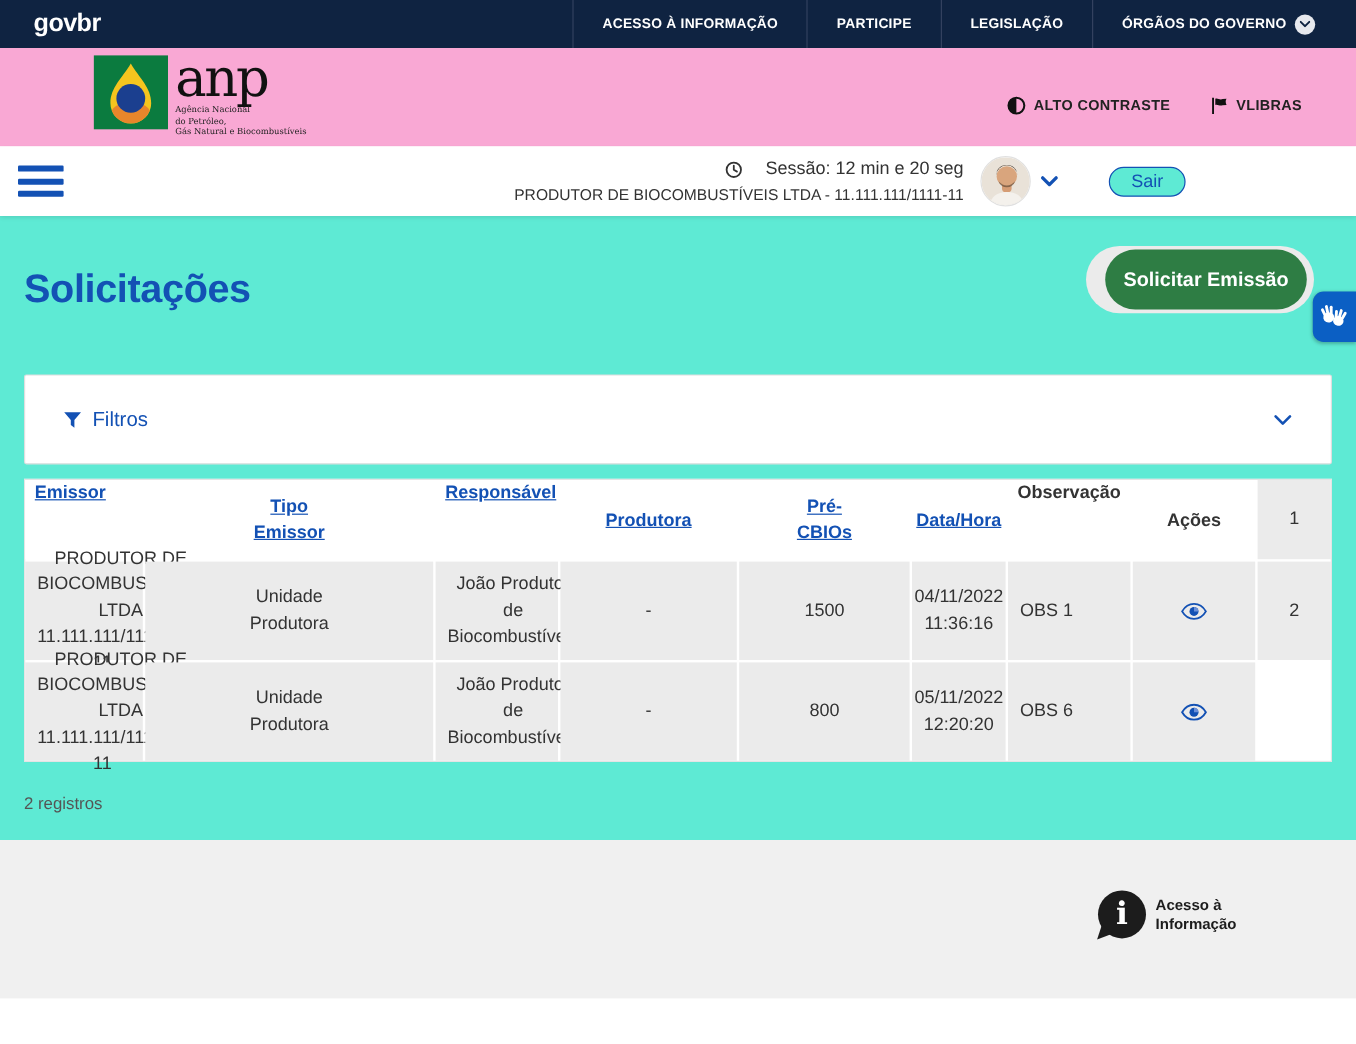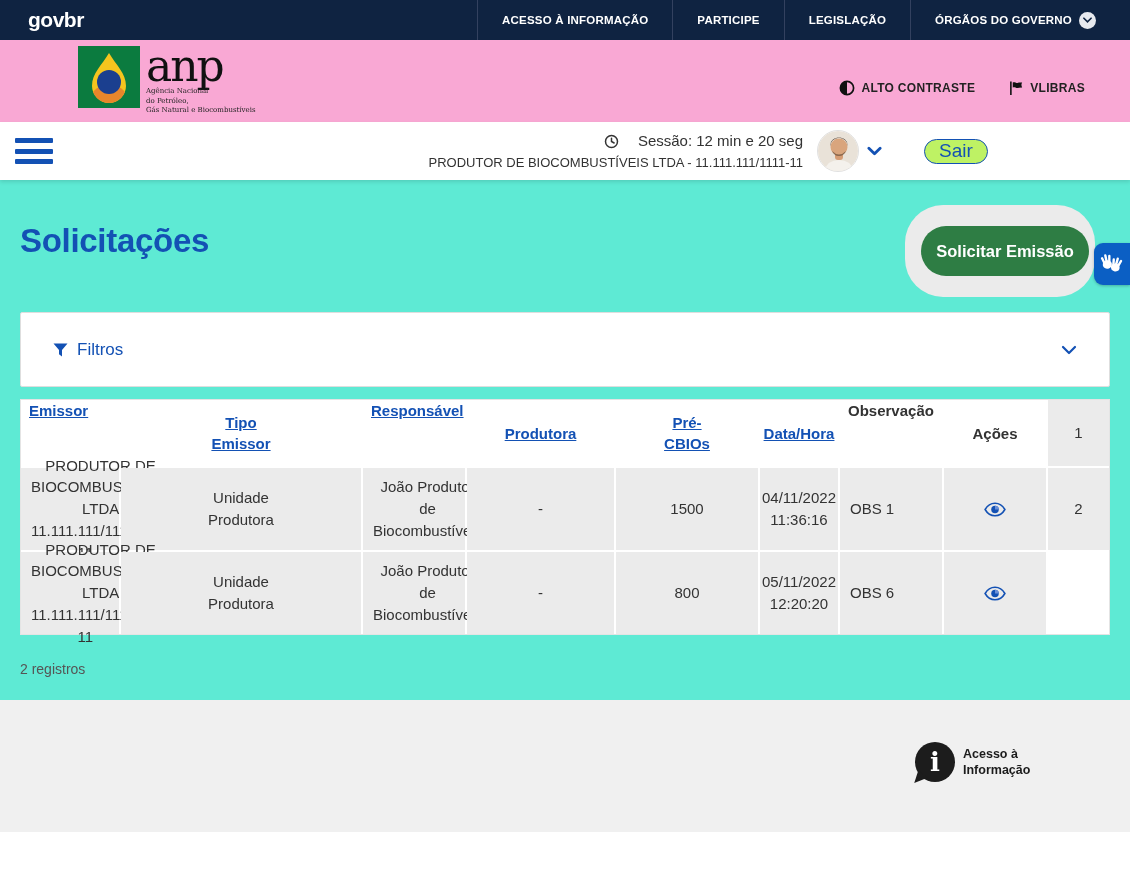--- a/index.html
+++ b/index.html
@@ -33,26 +33,26 @@
   .hamburger { width:38px; height:26px; display:flex; flex-direction:column; justify-content:space-between; cursor:pointer; }
   .hamburger span { display:block; height:5px; background:#1351B4; border-radius:1px; }
   .navbar-spacer { flex:1; }
   .session-block { text-align:right; margin-right:14px; line-height:1.5; }
   .session-line { font-size:15px; color:#333; display:flex; align-items:center; justify-content:flex-end; gap:19px; }
   .company-line { font-size:13px; color:#333; }
   .avatar { width:42px; height:42px; border-radius:50%; overflow:hidden; flex:0 0 auto; cursor:pointer;
     border:1px solid #e0e0e0; }
   .avatar-chev { margin-left:8px; cursor:pointer; display:flex; }
   .sair-btn { margin-left:42px; width:64px; height:25px; border:1px solid #1351B4; border-radius:13px;
-    background:#bef264; color:#1351B4; font-size:19px; font-family:inherit; cursor:pointer; }
+    background:#5eead4; color:#1351B4; font-size:15px; font-family:inherit; cursor:pointer; }
 
   
   .content { min-height:520px; position:relative; padding:0 20px; background:#5eead4; }
   .page-title { color:#1351B4; font-size:33px; font-weight:600; padding-top:42px; letter-spacing:-0.3px; }
-  .cta-wrap { position:absolute; top:25px; right:35px; width:190px; height:92px; background:#EBEBEB;
+  .cta-wrap { position:absolute; top:25px; right:35px; width:190px; height:56px; background:#EBEBEB;
     border-radius:38px; display:flex; align-items:center; justify-content:center; }
   .cta-btn { width:168px; height:50px; margin-left:10px; border:none; border-radius:25px; background:#2E7D44;
     color:#fff; font-size:16.5px; font-weight:700; font-family:inherit; cursor:pointer; }
   .vlibras-widget { position:absolute; top:63px; right:0; width:36px; height:42px;
     background:#0B5FC4; border-radius:9px 0 0 9px; display:flex; align-items:center; justify-content:center;
     cursor:pointer; box-shadow:0 1px 3px rgba(0,0,0,.25); }
 
   .filters-panel { margin-top:52px; border:1px solid #DEDEDE; border-radius:2px; background:#fff;
     height:75px; display:flex; align-items:center; justify-content:space-between; padding:0 32px; }
   .filters-title { display:flex; align-items:center; gap:9px; color:#1351B4; font-size:17px; cursor:pointer; }

